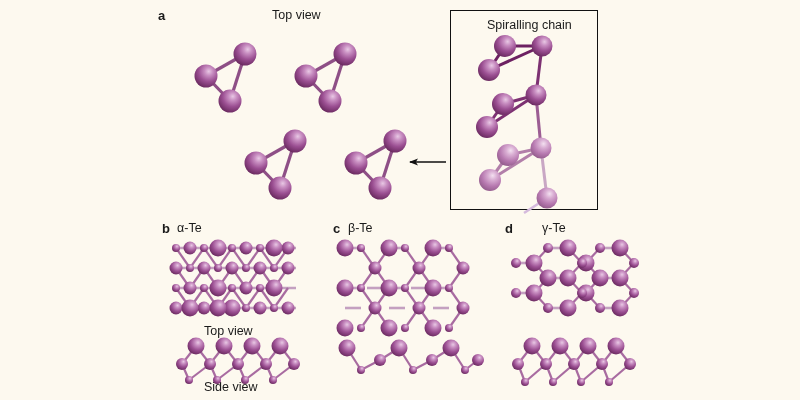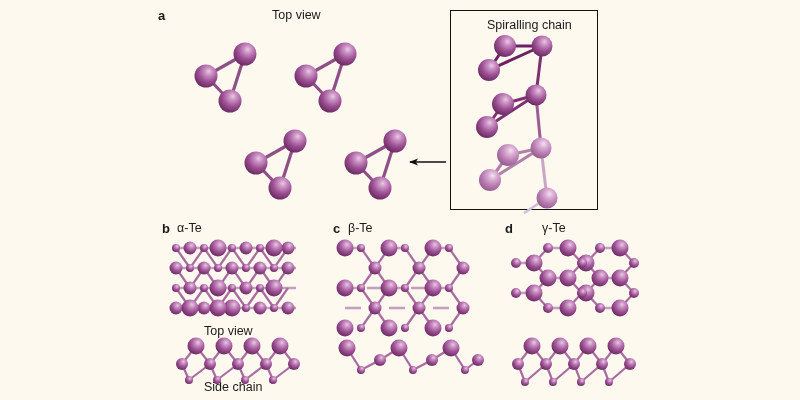--- a/index.html
+++ b/index.html
@@ -155,21 +155,21 @@
     <circle cx="487" cy="127" r="11" fill="url(#sphereGrad)"></circle>
     <circle cx="541" cy="148" r="10.5" fill="url(#sphereGradLight)"></circle>
     <circle cx="508" cy="155" r="11" fill="url(#sphereGradLight)"></circle>
     <circle cx="490" cy="180" r="11" fill="url(#sphereGradLight)"></circle>
     <circle cx="547" cy="198" r="10.5" fill="url(#sphereGradLight)"></circle>
   </svg>
 
   <div class="panel-letter" style="left:162px; top:221px;">b</div>
   <div class="panel-title" style="left:177px; top:221px;text-align:right;">α-Te</div>
   <div class="caption" style="left:204px; top:324px;">Top view</div>
-  <div class="caption" style="left:204px; top:380px;">Side chain</div>
+  <div class="caption" style="left:204px; top:380px;">Side view</div>
 
   <svg class="svg-layer" width="800" height="400" viewBox="0 0 800 400">
     <g stroke="#a86ba0" stroke-width="2.2">
 
       <line x1="176" y1="248" x2="296" y2="248" stroke="#c4a0c0" stroke-width="2.6"></line>
       <line x1="176" y1="268" x2="296" y2="268" stroke="#c4a0c0" stroke-width="2.6"></line>
       <line x1="176" y1="288" x2="296" y2="288" stroke="#c4a0c0" stroke-width="2.6"></line>
       <line x1="176" y1="308" x2="296" y2="308" stroke="#c4a0c0" stroke-width="2.6"></line>
 
       <line x1="176" y1="248" x2="190" y2="268"></line>

